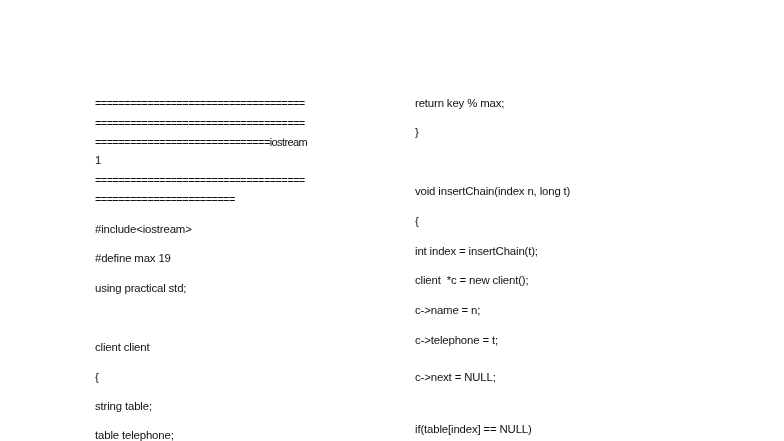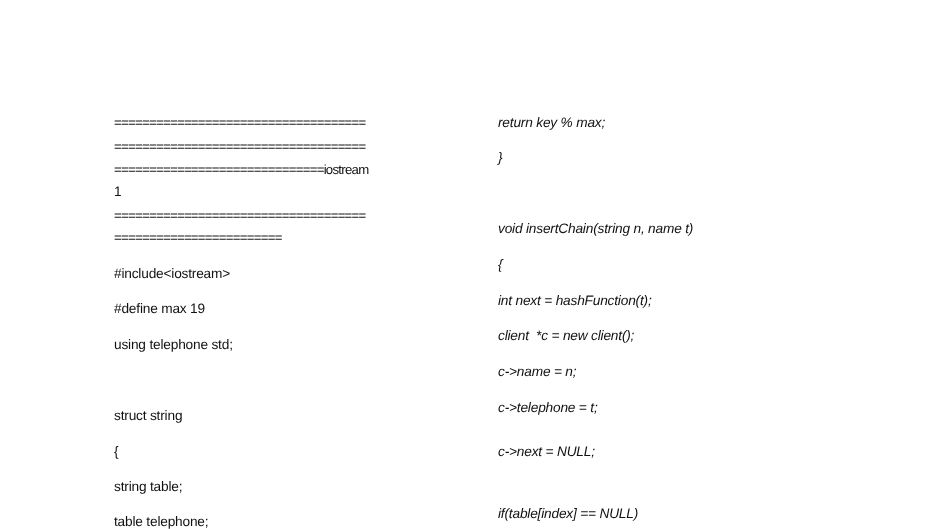--- a/index.html
+++ b/index.html
@@ -20,51 +20,51 @@
       color: #111111;
       letter-spacing: -0.15px;
     }
     .line {
       position: absolute;
       white-space: pre;
       line-height: 14px;
       height: 14px;
     }
     .col-left .line { left: 95px; }
-    .col-right .line { left: 415px; font-style: italic; }
+    .col-right .line { left: 415px; }
     .eq {
       letter-spacing: -0.6px;
       font-size: 11px;
     }
   </style>
 </head>
 <body>
 
 <div class="page">
   <div class="col-left">
     <div class="line eq" style="top:96px">====================================</div>
     <div class="line eq" style="top:116px">====================================</div>
     <div class="line eq" style="top:135px">==============================iostream</div>
     <div class="line" style="top:153px">1</div>
     <div class="line eq" style="top:173px">====================================</div>
     <div class="line eq" style="top:192px">========================</div>
     <div class="line" style="top:222px">#include&lt;iostream&gt;</div>
     <div class="line" style="top:251px">#define max 19</div>
-    <div class="line" style="top:281px">using telephone std;</div>
-    <div class="line" style="top:340px">struct string</div>
+    <div class="line" style="top:281px">using practical std;</div>
+    <div class="line" style="top:340px">client client</div>
     <div class="line" style="top:370px">{</div>
     <div class="line" style="top:399px">string table;</div>
     <div class="line" style="top:428px">table telephone;</div>
   </div>
 
   <div class="col-right">
     <div class="line" style="top:96px">return key % max;</div>
     <div class="line" style="top:125px">}</div>
-    <div class="line" style="top:184px">void insertChain(string n, name t)</div>
+    <div class="line" style="top:184px">void insertChain(index n, long t)</div>
     <div class="line" style="top:214px">{</div>
-    <div class="line" style="top:244px">int next = hashFunction(t);</div>
+    <div class="line" style="top:244px">int index = insertChain(t);</div>
     <div class="line" style="top:273px">client  *c = new client();</div>
     <div class="line" style="top:303px">c-&gt;name = n;</div>
     <div class="line" style="top:333px">c-&gt;telephone = t;</div>
     <div class="line" style="top:370px">c-&gt;next = NULL;</div>
     <div class="line" style="top:422px">if(table[index] == NULL)</div>
   </div>
 </div>
 
 </body></html>

